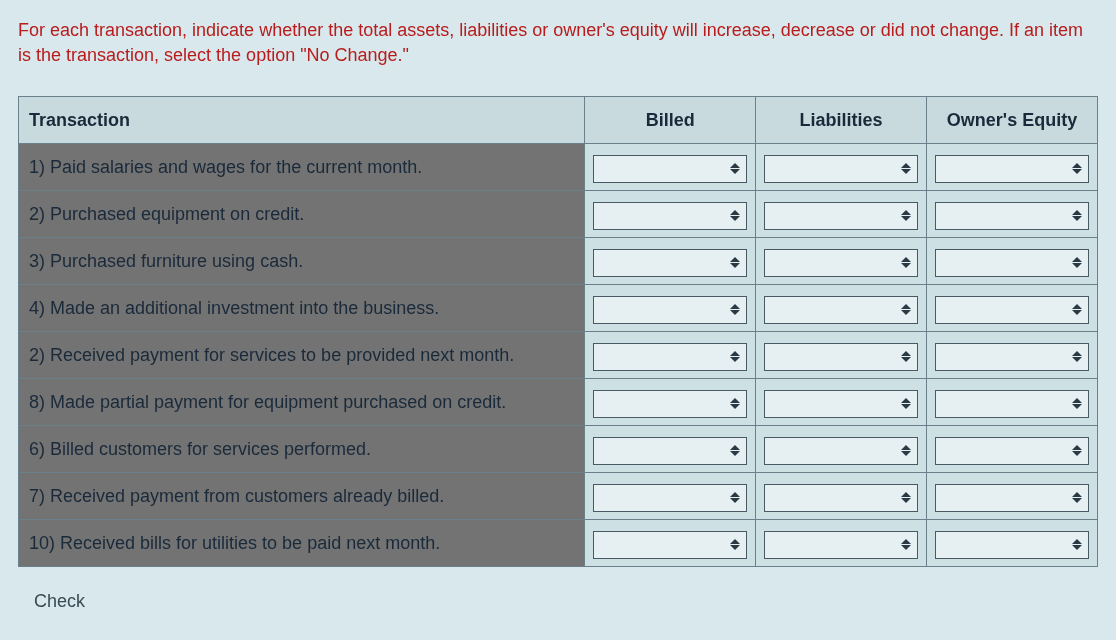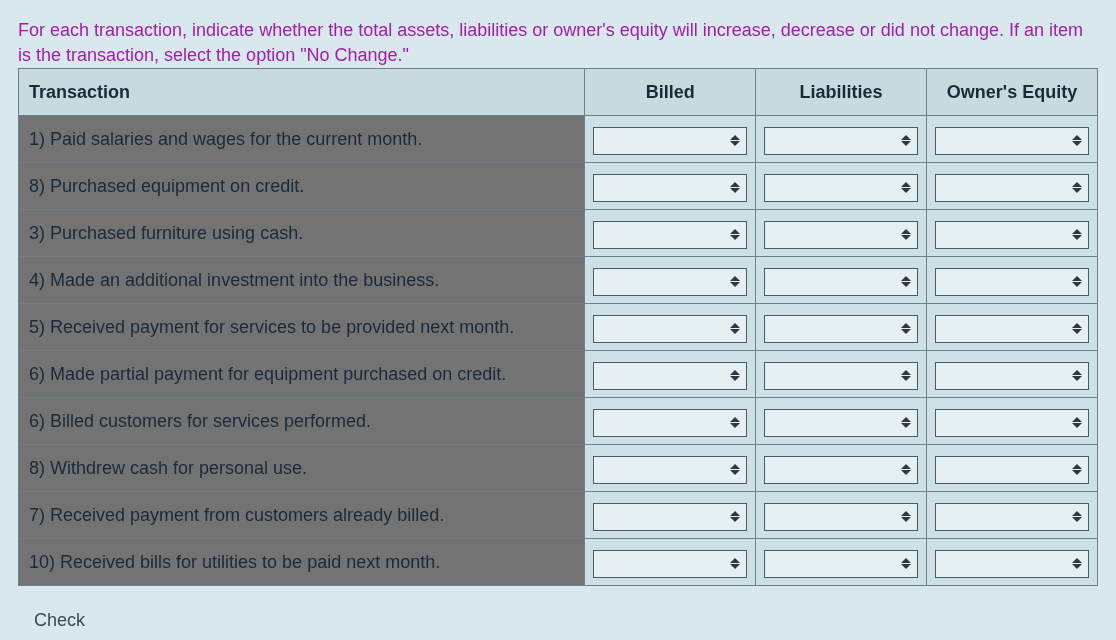--- a/index.html
+++ b/index.html
@@ -16,23 +16,23 @@
   .page {
     padding: 0 18px;
   }
   .truncated-top {
     height: 12px;
     overflow: hidden;
     color: #1a2a3a;
     font-size: 16px;
   }
   .instructions {
-    margin: 6px 0 0 0;
+    margin: 6px 0 28px 0;
     line-height: 1.4;
-    color: #a21caf;
+    color: #b91c1c;
   }
   table.tx {
     border-collapse: collapse;
     width: 100%;
     table-layout: fixed;
   }
   table.tx th, table.tx td {
     border: 1px solid #6a808a;
     padding: 6px 10px;
     vertical-align: middle;
@@ -138,21 +138,21 @@
       <div class="select-box">
         <span class="caret">
           <span class="tri up"></span>
                 <span class="tri down"></span>
         </span>
       </div>
     </td>
   </tr>
 
   <tr>
-    <td class="tx-cell">8) Purchased equipment on credit.</td>
+    <td class="tx-cell">2) Purchased equipment on credit.</td>
     <td class="sel-cell">
       <div class="select-box">
         <span class="caret">
           <span class="tri up"></span>
                 <span class="tri down"></span>
         </span>
       </div>
     </td>
     <td class="sel-cell">
       <div class="select-box">
@@ -222,49 +222,49 @@
       <div class="select-box">
         <span class="caret">
           <span class="tri up"></span>
                 <span class="tri down"></span>
         </span>
       </div>
     </td>
   </tr>
 
   <tr>
-    <td class="tx-cell">5) Received payment for services to be provided next month.</td>
-    <td class="sel-cell">
-      <div class="select-box">
-        <span class="caret">
-          <span class="tri up"></span>
-                <span class="tri down"></span>
-        </span>
-      </div>
-    </td>
-    <td class="sel-cell">
-      <div class="select-box">
-        <span class="caret">
-          <span class="tri up"></span>
-                <span class="tri down"></span>
-        </span>
-      </div>
-    </td>
-    <td class="sel-cell">
-      <div class="select-box">
-        <span class="caret">
-          <span class="tri up"></span>
-                <span class="tri down"></span>
-        </span>
-      </div>
-    </td>
-  </tr>
-
-  <tr>
-    <td class="tx-cell">6) Made partial payment for equipment purchased on credit.</td>
+    <td class="tx-cell">2) Received payment for services to be provided next month.</td>
+    <td class="sel-cell">
+      <div class="select-box">
+        <span class="caret">
+          <span class="tri up"></span>
+                <span class="tri down"></span>
+        </span>
+      </div>
+    </td>
+    <td class="sel-cell">
+      <div class="select-box">
+        <span class="caret">
+          <span class="tri up"></span>
+                <span class="tri down"></span>
+        </span>
+      </div>
+    </td>
+    <td class="sel-cell">
+      <div class="select-box">
+        <span class="caret">
+          <span class="tri up"></span>
+                <span class="tri down"></span>
+        </span>
+      </div>
+    </td>
+  </tr>
+
+  <tr>
+    <td class="tx-cell">8) Made partial payment for equipment purchased on credit.</td>
     <td class="sel-cell">
       <div class="select-box">
         <span class="caret">
           <span class="tri up"></span>
                 <span class="tri down"></span>
         </span>
       </div>
     </td>
     <td class="sel-cell">
       <div class="select-box">
@@ -305,47 +305,20 @@
     <td class="sel-cell">
       <div class="select-box">
         <span class="caret">
           <span class="tri up"></span>
                 <span class="tri down"></span>
         </span>
       </div>
     </td>
   </tr>
 
-  <tr>
-    <td class="tx-cell">8) Withdrew cash for personal use.</td>
-    <td class="sel-cell">
-      <div class="select-box">
-        <span class="caret">
-          <span class="tri up"></span>
-                <span class="tri down"></span>
-        </span>
-      </div>
-    </td>
-    <td class="sel-cell">
-      <div class="select-box">
-        <span class="caret">
-          <span class="tri up"></span>
-                <span class="tri down"></span>
-        </span>
-      </div>
-    </td>
-    <td class="sel-cell">
-      <div class="select-box">
-        <span class="caret">
-          <span class="tri up"></span>
-                <span class="tri down"></span>
-        </span>
-      </div>
-    </td>
-  </tr>
 
   <tr>
     <td class="tx-cell">7) Received payment from customers already billed.</td>
     <td class="sel-cell">
       <div class="select-box">
         <span class="caret">
           <span class="tri up"></span>
                 <span class="tri down"></span>
         </span>
       </div>

